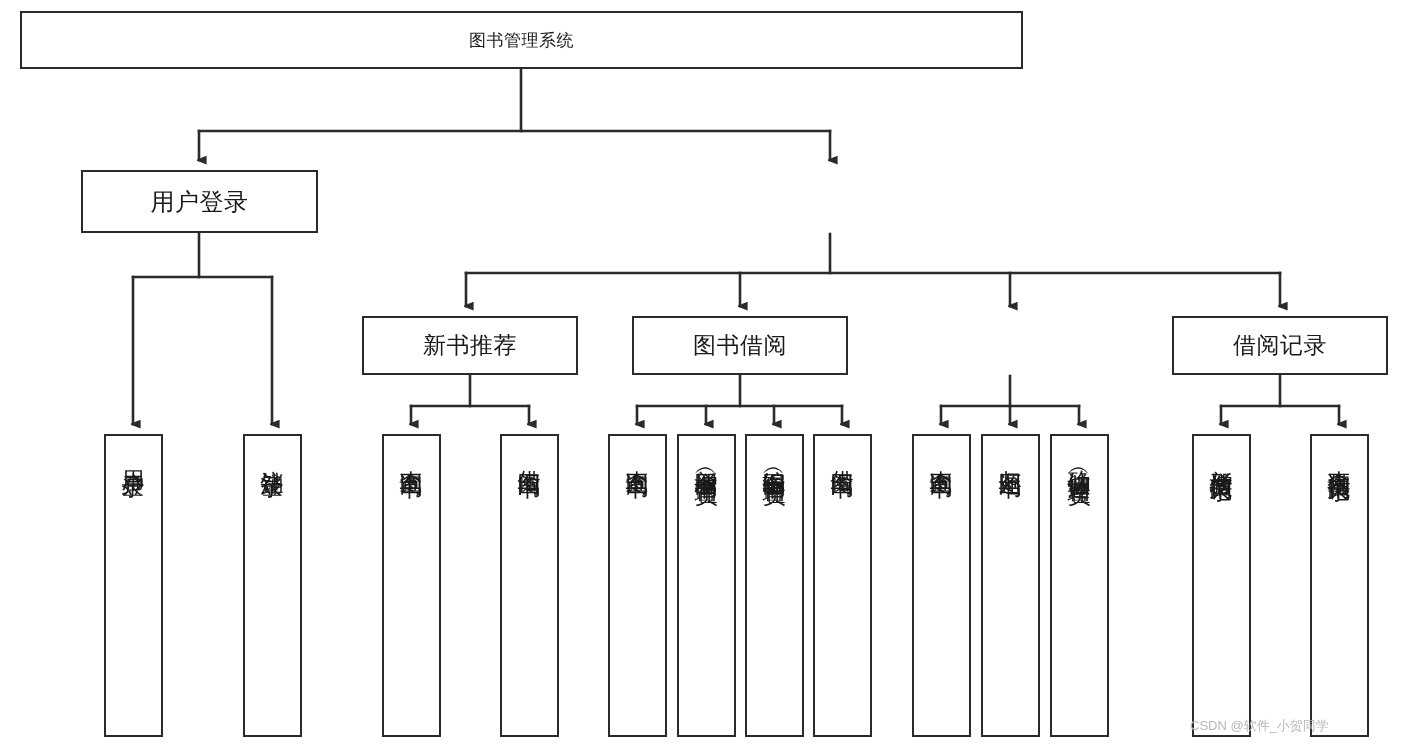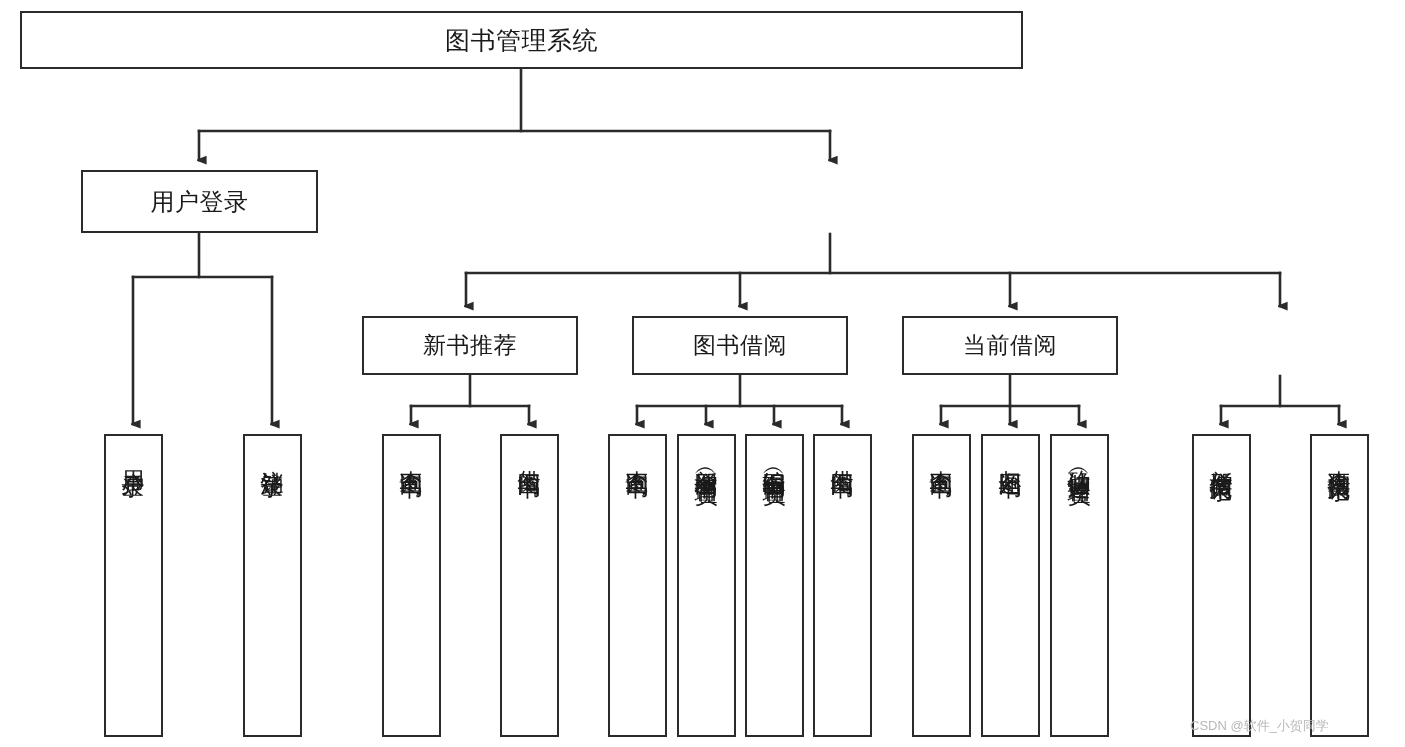--- a/index.html
+++ b/index.html
@@ -35,21 +35,21 @@
     display: flex;
     align-items: center;
     justify-content: center;
     overflow: hidden;
   }
   .node-label {
     color: #1a1a1a;
     letter-spacing: 0.5px;
     white-space: nowrap;
   }
-  .node.level-0 .node-label { font-size: 25px; }
+  .node.level-0 .node-label { font-size: 17px; }
   .node.level-1 .node-label { font-size: 24px; }
   .node.level-2 .node-label { font-size: 23px; }
   .node.leaf {
     align-items: flex-start;
     justify-content: center;
     padding-top: 16px;
   }
   .node.leaf .node-label {
     writing-mode: vertical-rl;
     text-orientation: upright;
@@ -128,22 +128,22 @@
   <div class="node level-1" style="left:81px; top:170px; width:237px; height:63px;">
     <span class="node-label">用户登录</span>
   </div>
 
   <div class="node level-2" style="left:632px; top:316px; width:216px; height:59px;">
     <span class="node-label">图书借阅</span>
   </div>
   <div class="node level-2" style="left:362px; top:316px; width:216px; height:59px;">
     <span class="node-label">新书推荐</span>
   </div>
-  <div class="node level-2" style="left:902px; top:316px; width:216px; height:59px;">
-    <span class="node-label">当前借阅</span>
+  <div class="node level-2" style="left:1172px; top:316px; width:216px; height:59px;">
+    <span class="node-label">借阅记录</span>
   </div>
 
   <div class="node leaf" style="left:104px; top:434px; width:59px; height:303px;">
     <span class="node-label">用户登录</span>
   </div>
   <div class="node leaf" style="left:243px; top:434px; width:59px; height:303px;">
     <span class="node-label">注销登录</span>
   </div>
 
   <div class="node leaf" style="left:382px; top:434px; width:59px; height:303px;">

